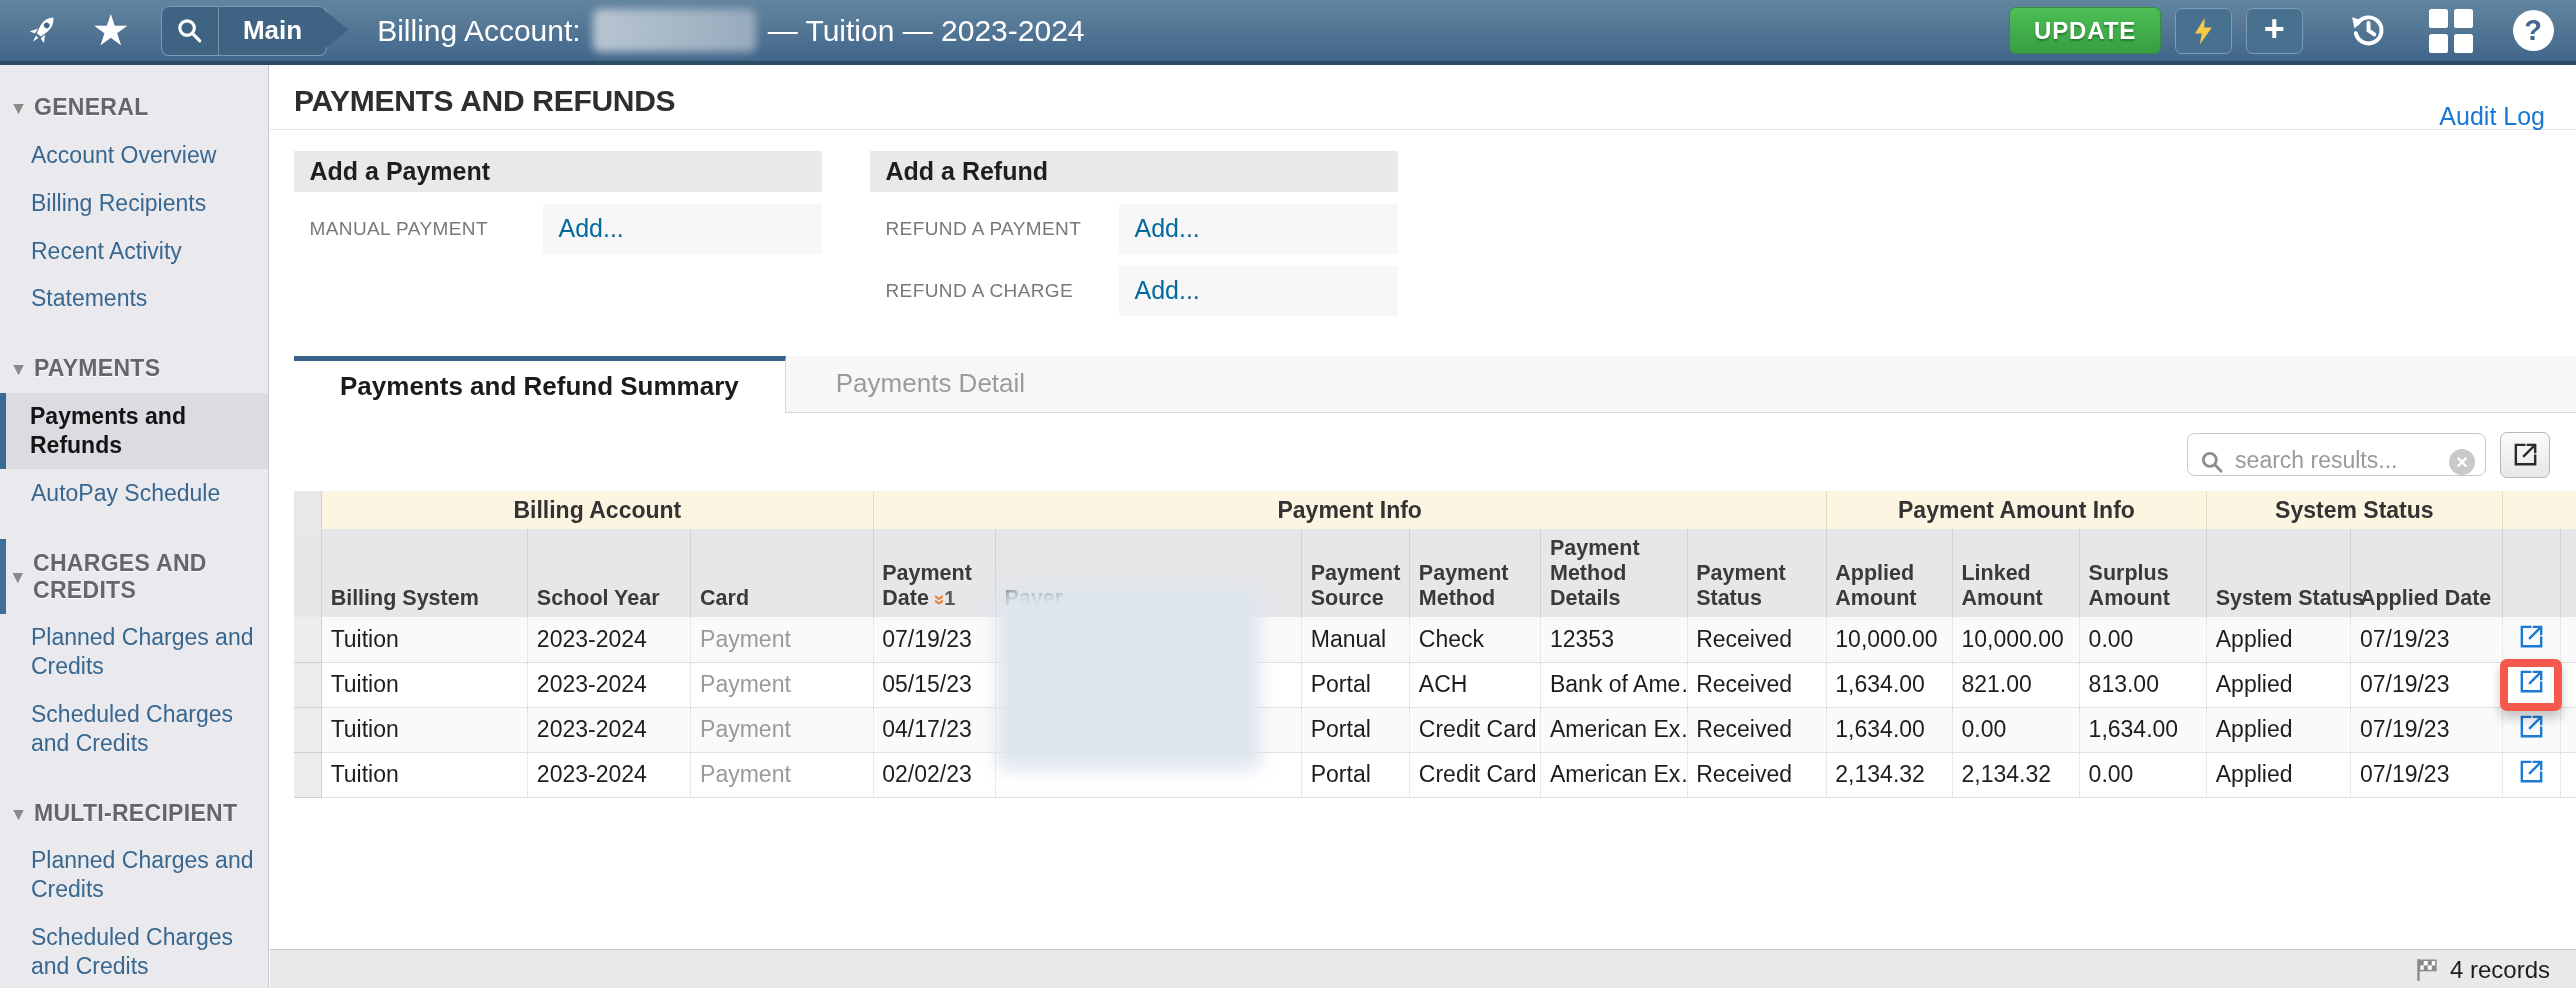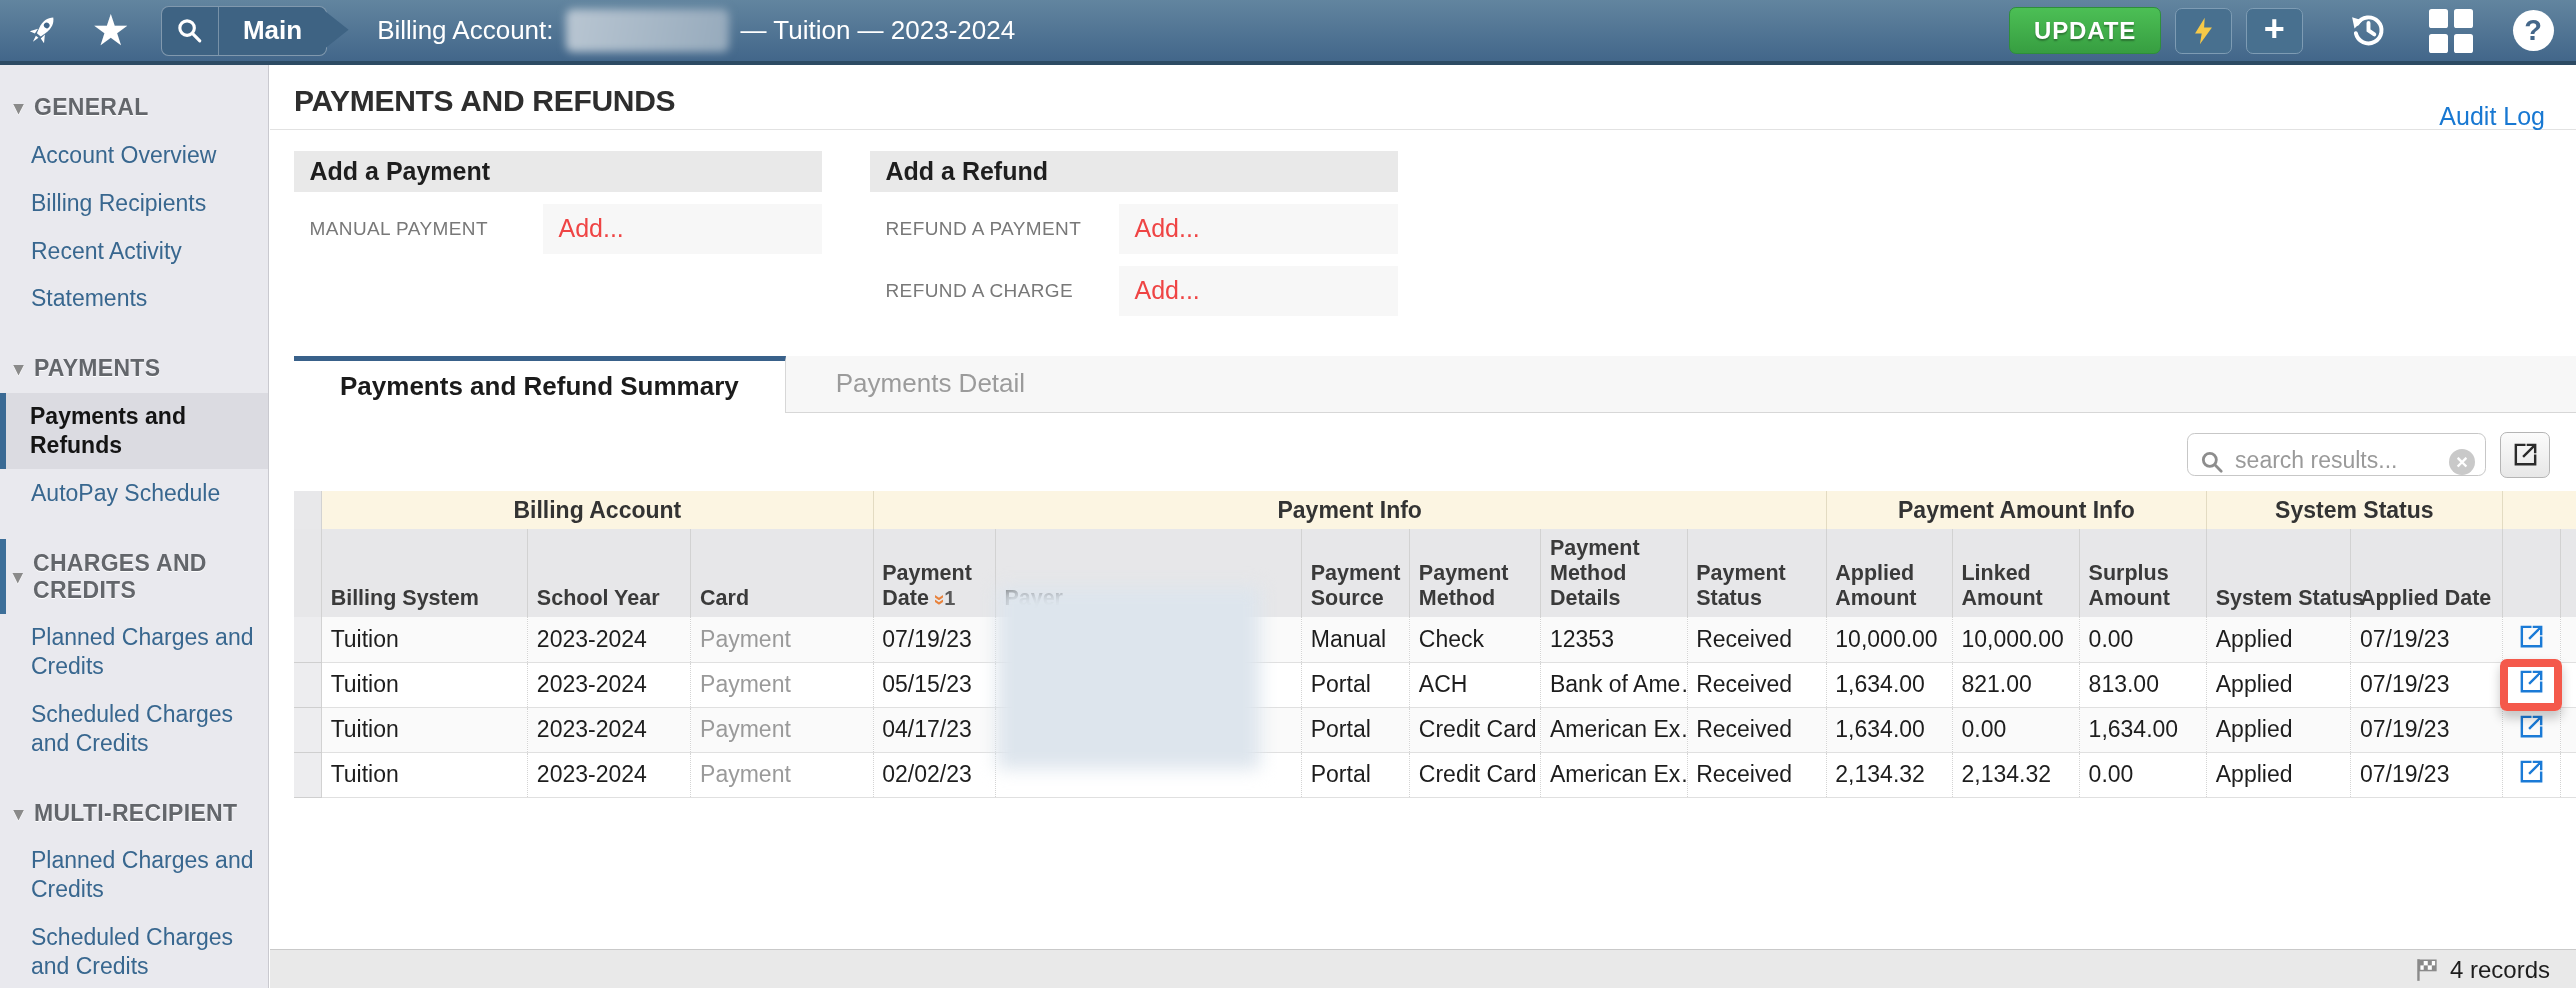--- a/index.html
+++ b/index.html
@@ -12,21 +12,21 @@
     display:flex;align-items:center;padding:0 22.4px;color:#fff;}
   .tb-icon{display:flex;align-items:center;justify-content:center;color:#fff;}
   .star-glyph{font-size:43px;line-height:1;margin-left:29px;color:#fff;}
   .crumb-group{display:flex;align-items:stretch;height:50px;margin-left:31px;
     background:#3e6383;border:1.7px solid rgba(255,255,255,.35);border-radius:7.7px;position:relative;}
   .crumb-search{width:57px;display:flex;align-items:center;justify-content:center;
     border-right:1.7px solid rgba(255,255,255,.30);}
   .crumb-main{padding:0 24px;display:flex;align-items:center;font-weight:bold;font-size:26px;}
   .crumb-arrow{position:absolute;right:-22.4px;top:4.3px;width:24px;height:38px;background:#3e6383;
     clip-path:polygon(0 0,100% 50%,0 100%);}
-  .crumb-text{display:flex;align-items:center;gap:12px;margin-left:50px;font-size:26px;color:#fff;}
+  .crumb-text{display:flex;align-items:center;gap:12px;margin-left:50px;font-size:30px;color:#fff;}
   .redact-sm{width:163px;height:43px;border-radius:6.9px;background:linear-gradient(100deg,#b9c6d2,#96aabc);
     filter:blur(4.3px);}
   .tb-right{margin-left:auto;display:flex;align-items:center;gap:13.8px;}
   .update-btn{background:linear-gradient(#4cbf55,#379e41);border:1.7px solid #2e8f3a;border-radius:6.9px;
     color:#fff;font-weight:bold;font-size:24px;letter-spacing:0.9px;padding:8.6px 24px;
     text-shadow:0 1.7px 1.7px rgba(0,0,0,.3);}
   .bar-btn{width:57px;height:46px;background:#48708f;border:1.7px solid #7e9cb4;border-radius:6.9px;
     display:flex;align-items:center;justify-content:center;color:#fff;}
   .plus-glyph{font-size:36px;font-weight:bold;line-height:1;margin-top:-3.4px;}
   .tb-tools{display:flex;align-items:center;gap:40px;margin-left:31px;}
@@ -56,21 +56,21 @@
 
   .panels{display:flex;gap:48px;margin:20.6px 0 0 24px;}
   .panel{width:528px;}
   .panel-h{background:#e9e9e9;height:41px;display:flex;align-items:center;padding-left:15.5px;
     font-size:25px;font-weight:bold;color:#1e1e1e;}
   .panel-row{display:flex;margin-top:12px;}
   .panel-label{width:249px;padding-left:15.5px;font-size:19px;color:#787878;letter-spacing:0.4px;
     display:flex;align-items:center;}
   .panel-field{flex:1;background:#f7f7f7;height:50px;display:flex;align-items:center;
     padding-left:15.5px;}
-  .add-link{color:#ef4444;font-size:25px;cursor:pointer;}
+  .add-link{color:#0369a1;font-size:25px;cursor:pointer;}
 
   
   .tabbar{margin:40px 0 0 24px;height:57px;background:#f7f7f7;border-bottom:1.7px solid #d7d7d7;
     display:flex;}
   .tab-active{background:#fff;border-top:5.2px solid #39618a;border-right:0.9px solid #d7d7d7;
     margin-bottom:-1.7px;padding:0 46px;display:flex;align-items:center;
     font-size:26px;font-weight:bold;color:#1b1b1b;cursor:pointer;}
   .tab-inactive{padding:0 50px;display:flex;align-items:center;font-size:26px;color:#9b9b9b;cursor:pointer;}
 
   

